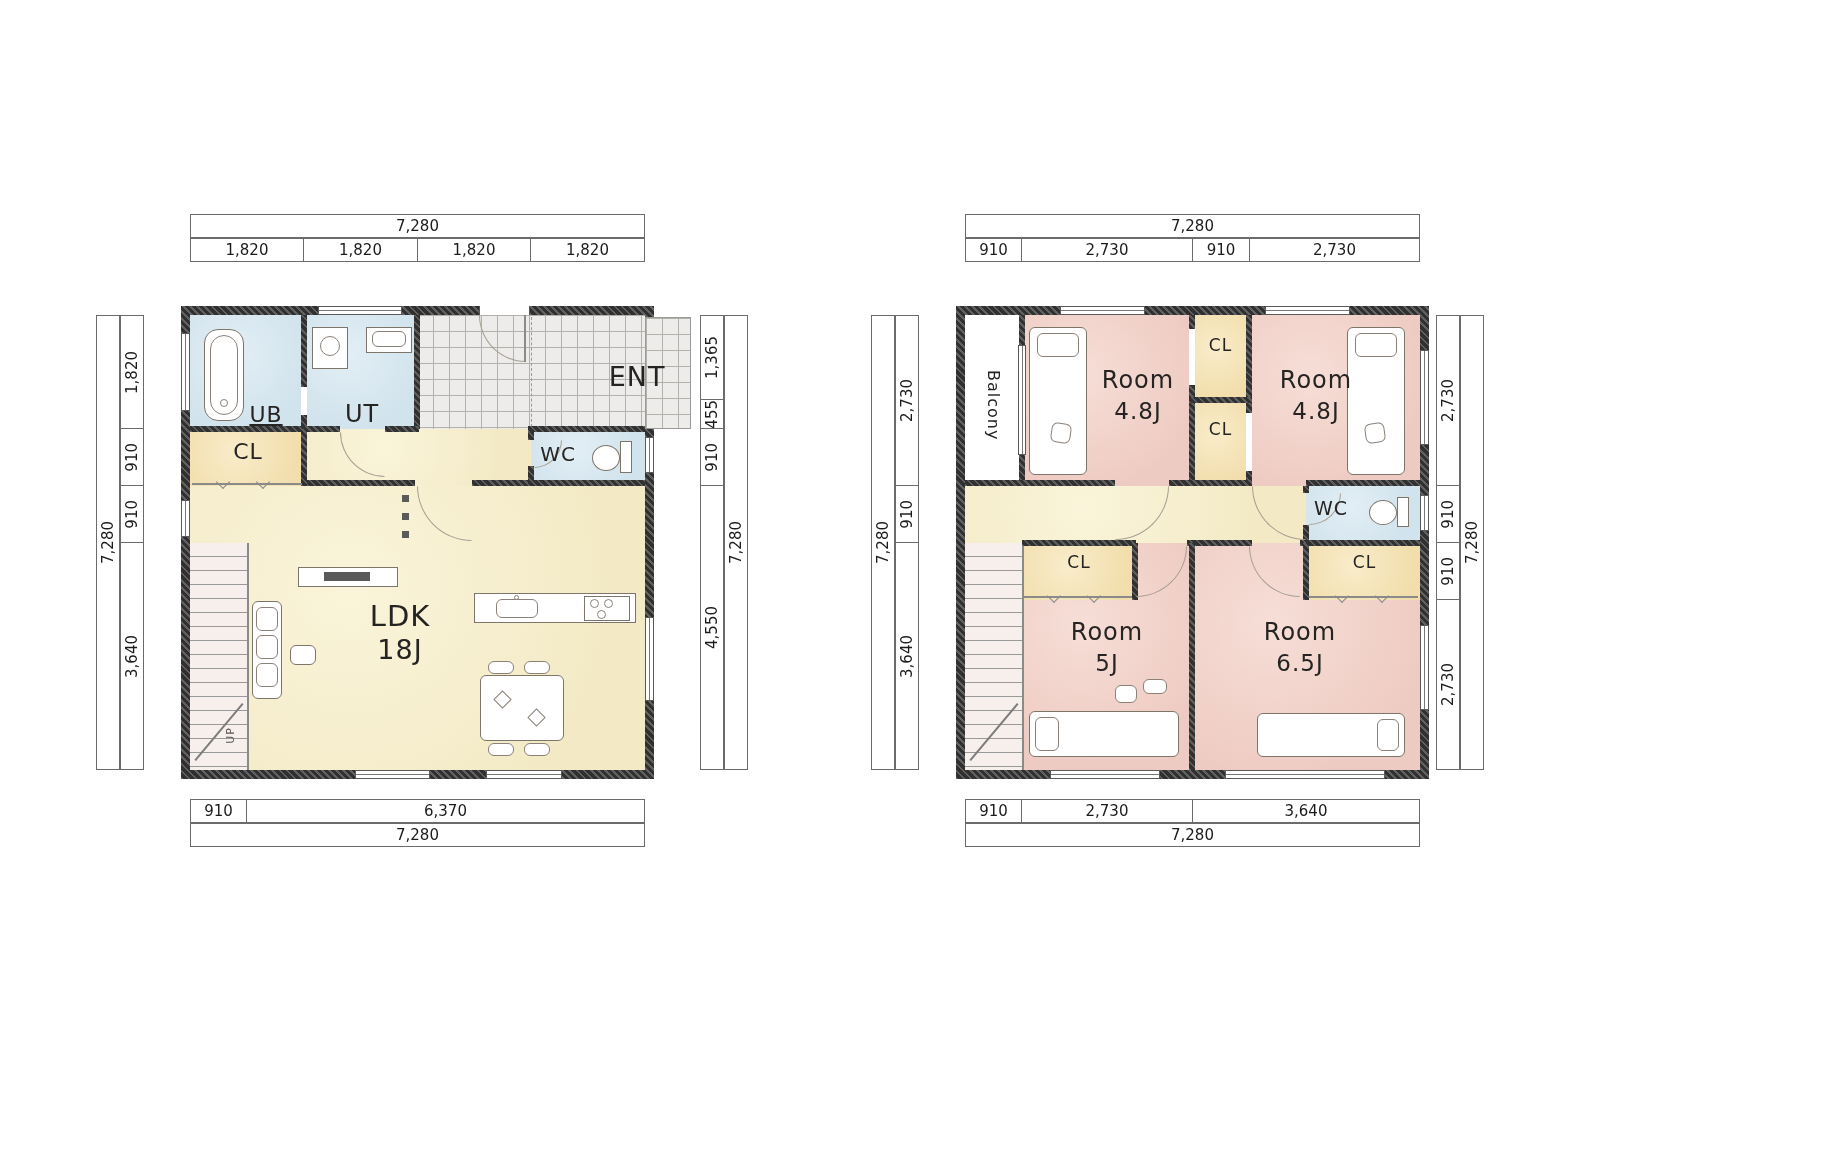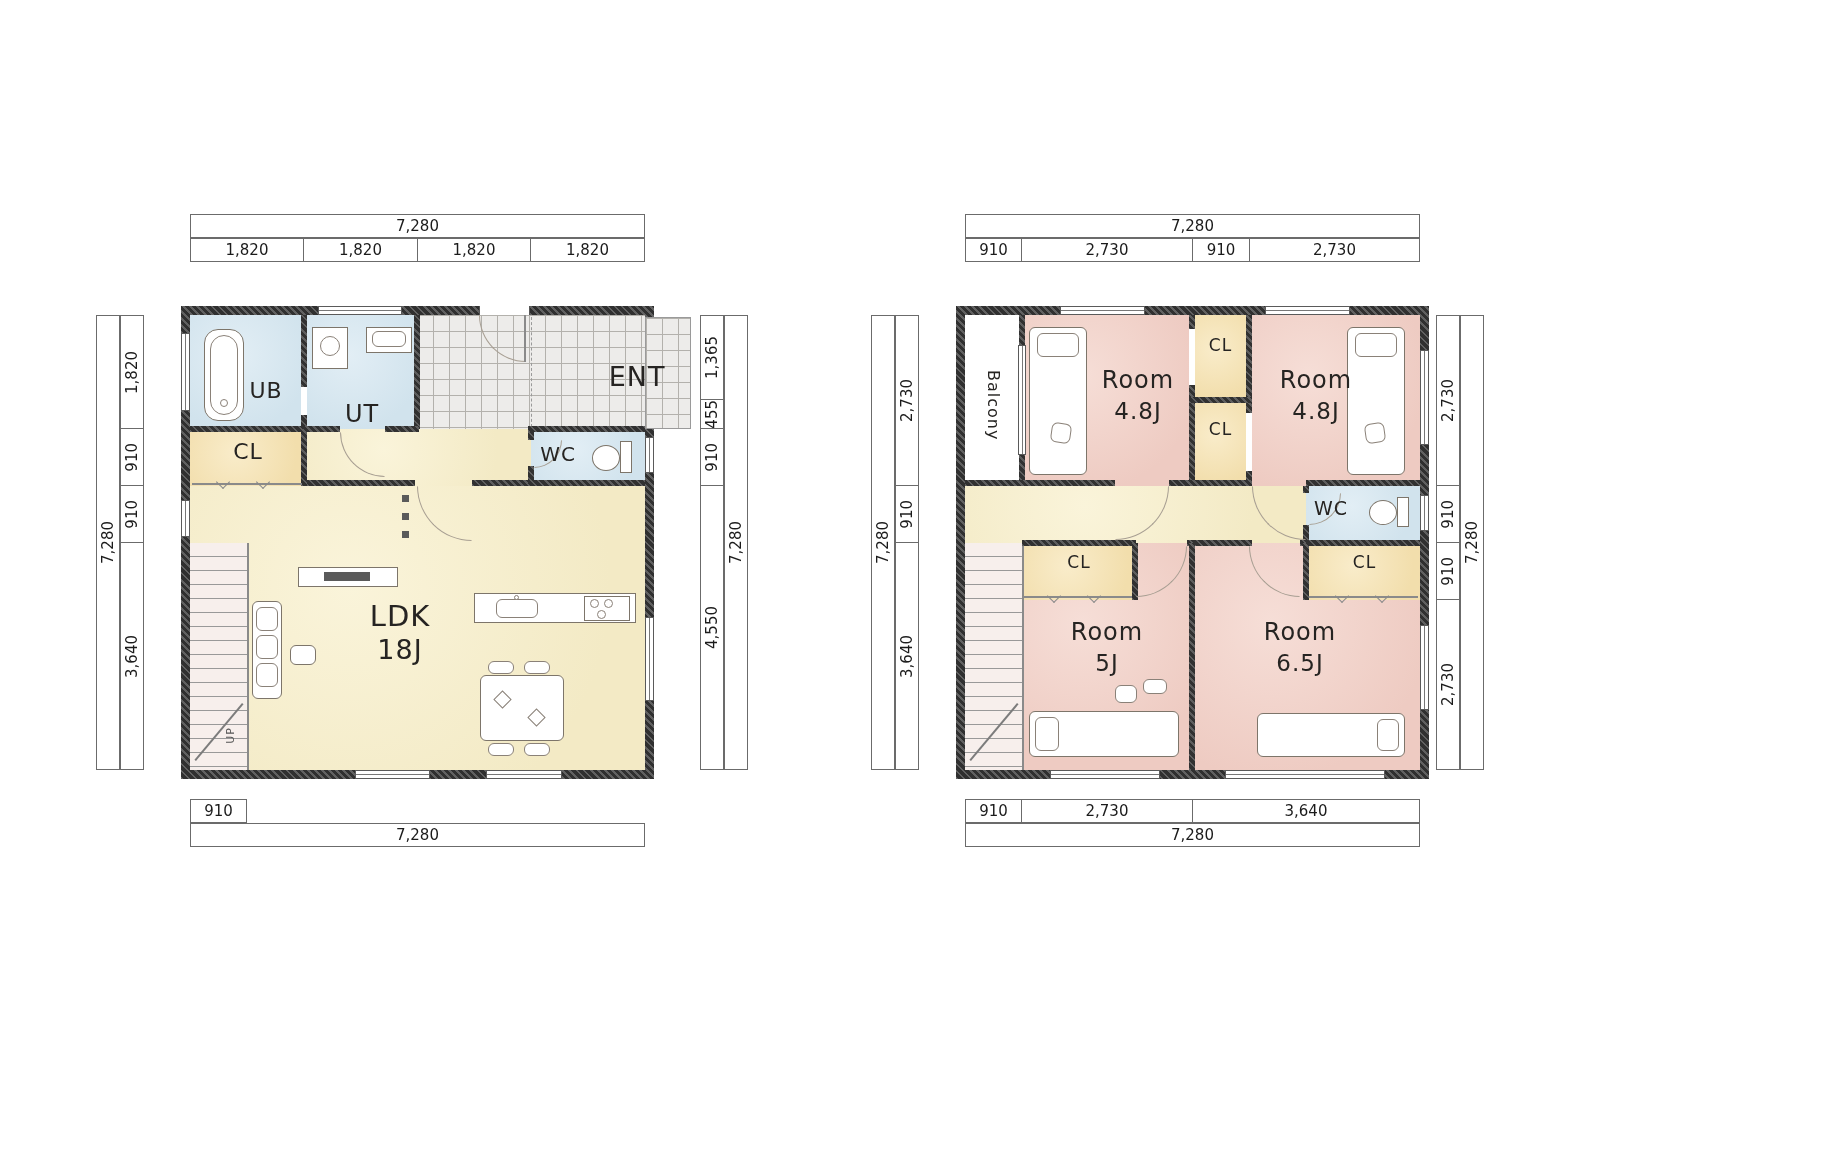--- a/index.html
+++ b/index.html
@@ -126,20 +126,23 @@
   <div class="dimcol" style="left:724px;top:315px;height:455px;">
     <div class="c" style="flex:1;">
         <span class="vt">7,280</span>
       </div>
   </div>
 
   <div class="dimrow" style="left:190px;top:799px;width:455px;">
     <div class="c" style="width:57px;">
         <span>910</span>
       </div>
+    <div class="c" style="width:398px;">
+        <span>6,370</span>
+      </div>
   </div>
   <div class="dimrow" style="left:190px;top:823px;width:455px;">
     <div class="c" style="flex:1;">
         <span>7,280</span>
       </div>
   </div>
 
   <div class="plan" style="left:181px;top:306px;">
     <div class="floor">
 
@@ -220,21 +223,21 @@
 
       <div class="win-v" style="left:-9px;top:18px;height:78px;"></div>
       <div class="win-v" style="left:-9px;top:185px;height:37px;"></div>
       <div class="win-h" style="left:128px;top:-9px;width:84px;"></div>
       <div class="gapw" style="left:289px;top:-9px;width:49px;height:9px;border-left:1.2px solid #555;border-right:1.2px solid #555;"></div>
       <div class="win-v" style="left:455px;top:122px;height:36px;"></div>
       <div class="win-v" style="left:455px;top:302px;height:84px;"></div>
       <div class="win-h" style="left:165px;top:455px;width:75px;"></div>
       <div class="win-h" style="left:296px;top:455px;width:76px;"></div>
 
-      <div class="rlabel" style="left:40px;top:62px;width:72px;height:26px;font-size:22px;">
+      <div class="rlabel" style="left:40px;top:86px;width:72px;height:26px;font-size:22px;text-decoration:underline;">
           <span>UB</span>
         </div>
       <div class="rlabel" style="left:130px;top:84px;width:84px;height:30px;font-size:24px;">
           <span>UT</span>
         </div>
       <div class="rlabel" style="left:392px;top:44px;width:110px;height:34px;font-size:27px;">
           <span>ENT</span>
         </div>
       <div class="rlabel" style="left:20px;top:122px;width:76px;height:28px;font-size:22px;">
           <span>CL</span>

